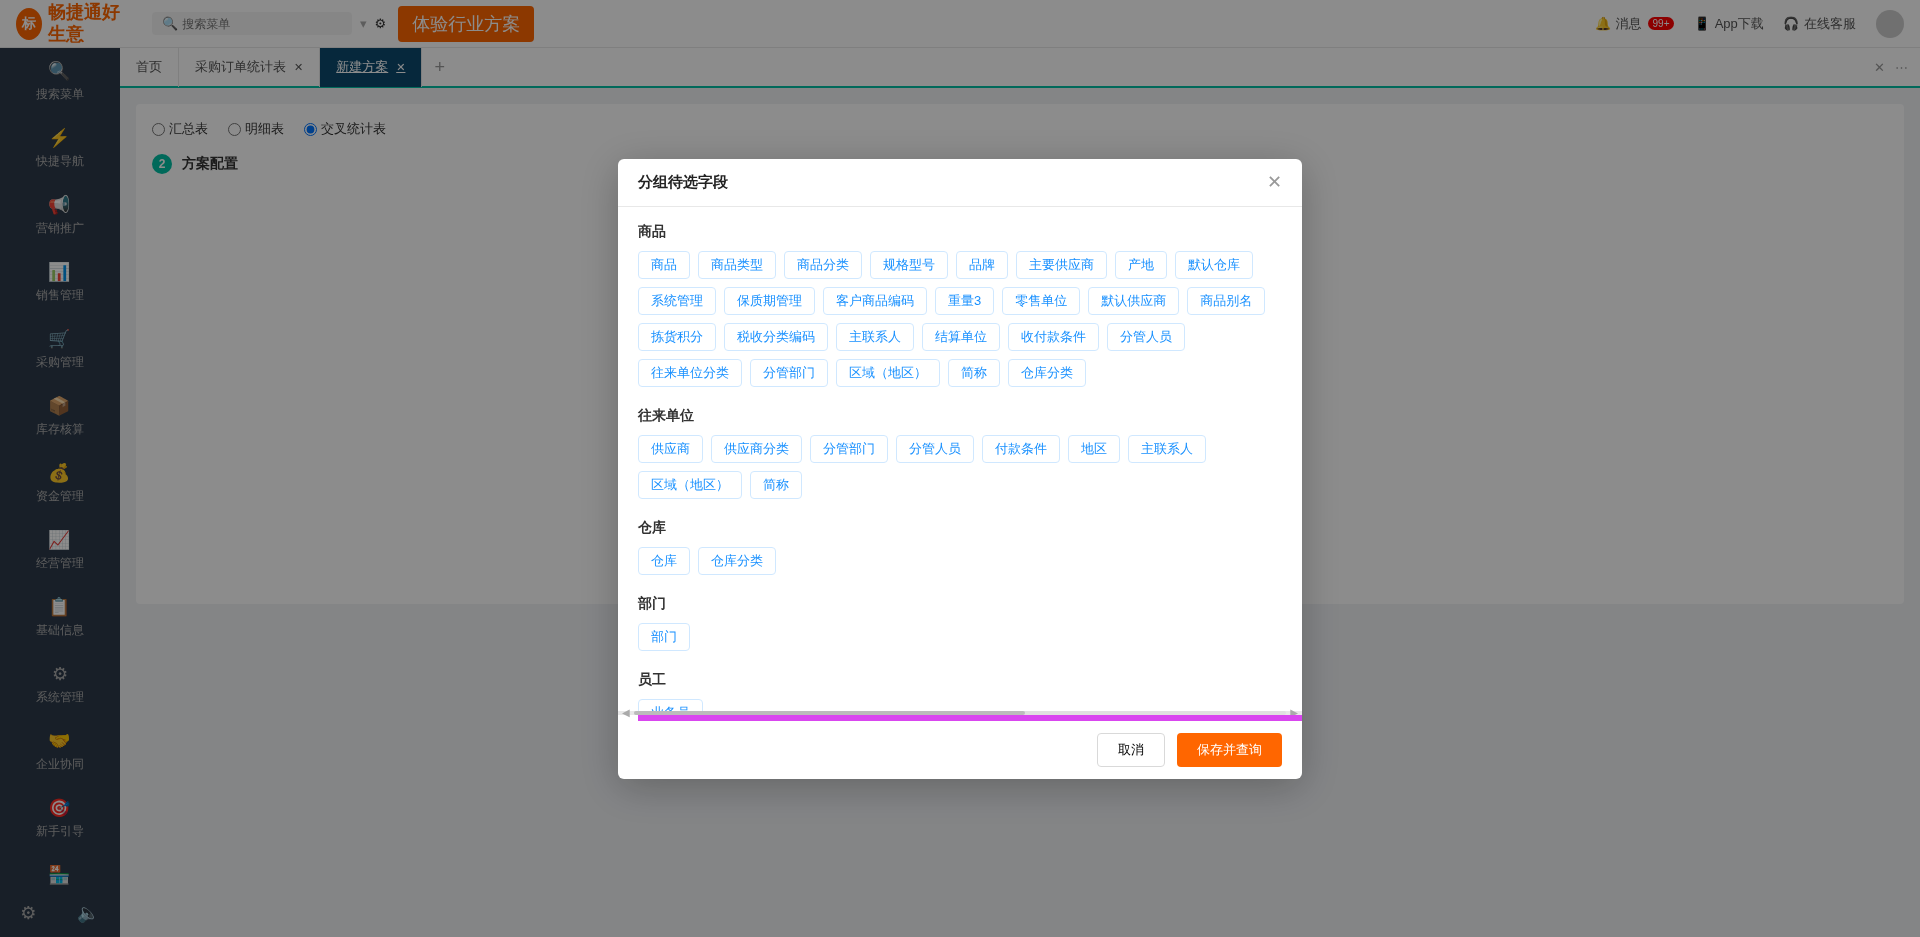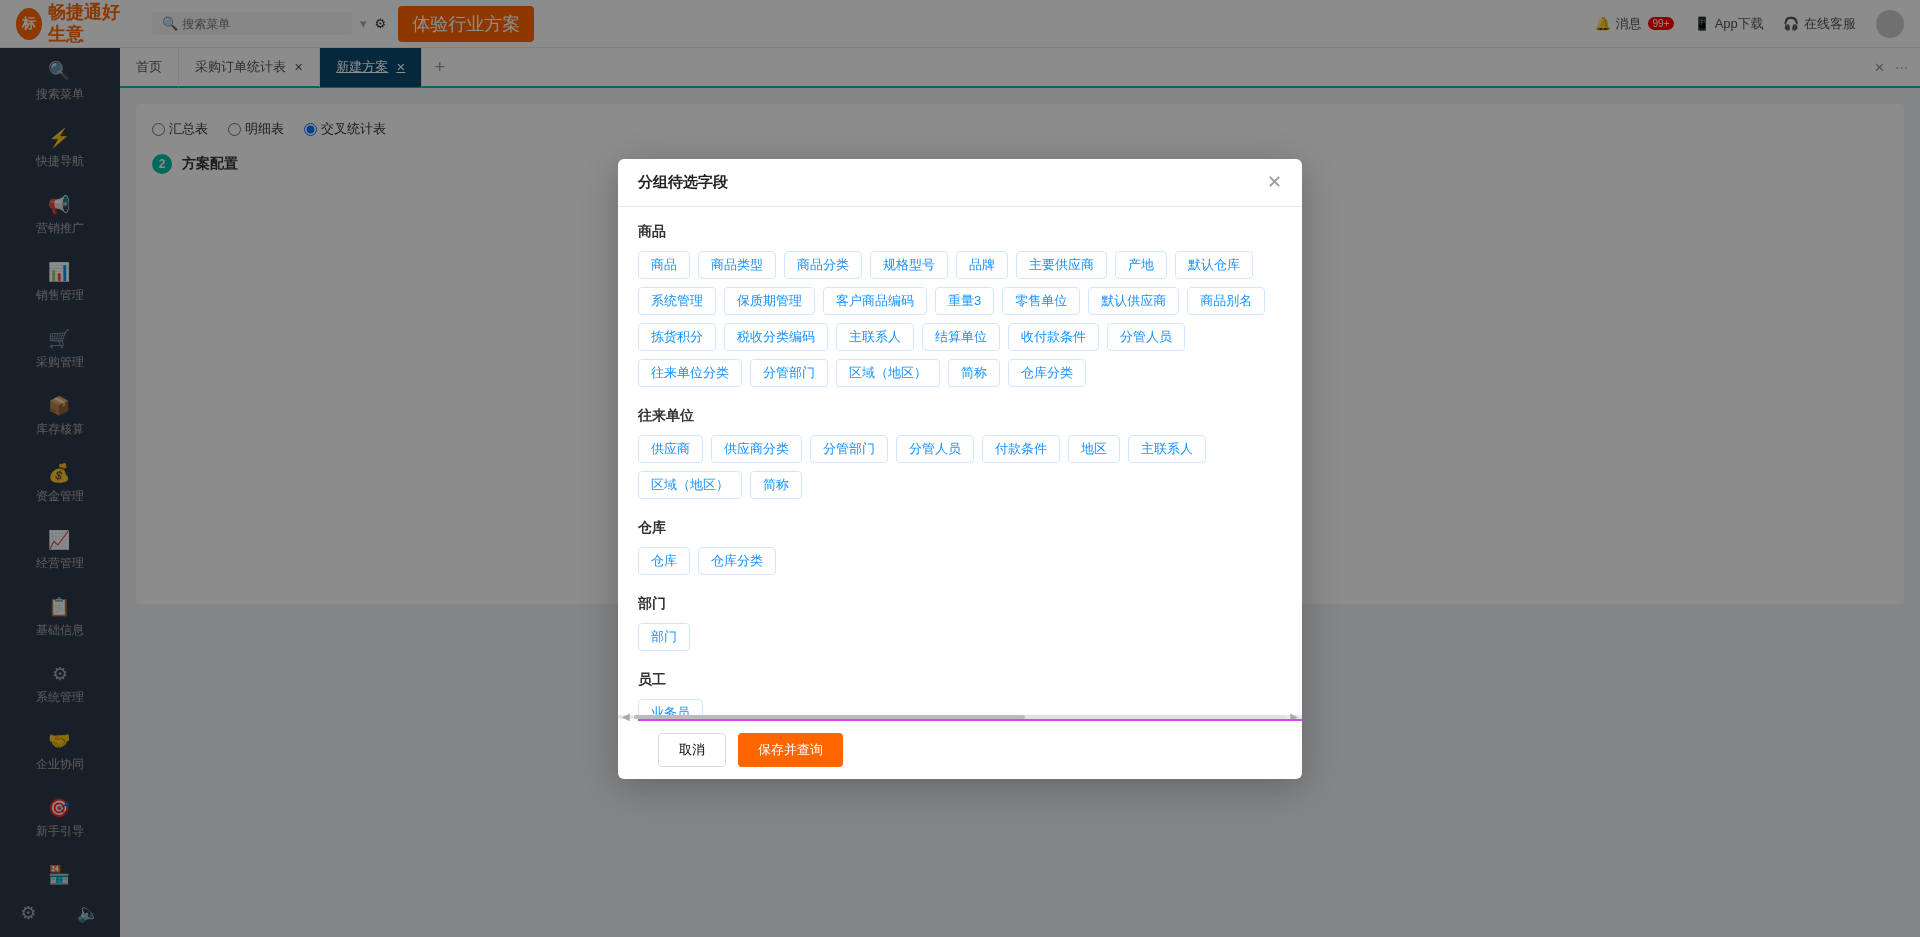--- a/index.html
+++ b/index.html
@@ -175,23 +175,23 @@
       background: #fff;
       border-radius: 4px;
       padding: 4px 12px;
       font-size: 13px;
       cursor: pointer;
       white-space: nowrap;
     }
 
     
     .modal-footer {
-      border-top: 2px solid #d946ef;
+      border-top: 6px solid #d946ef;
       padding: 12px 20px;
-      display: flex; justify-content: flex-start; gap: 12px;
+      display: flex; justify-content: flex-end; gap: 12px;
       flex-shrink: 0;
       margin-left: 20px;
     }
     .btn-cancel {
       padding: 7px 20px;
       border: 1px solid #d9d9d9;
       border-radius: 4px;
       background: #fff;
       cursor: pointer;
       font-size: 13px;

